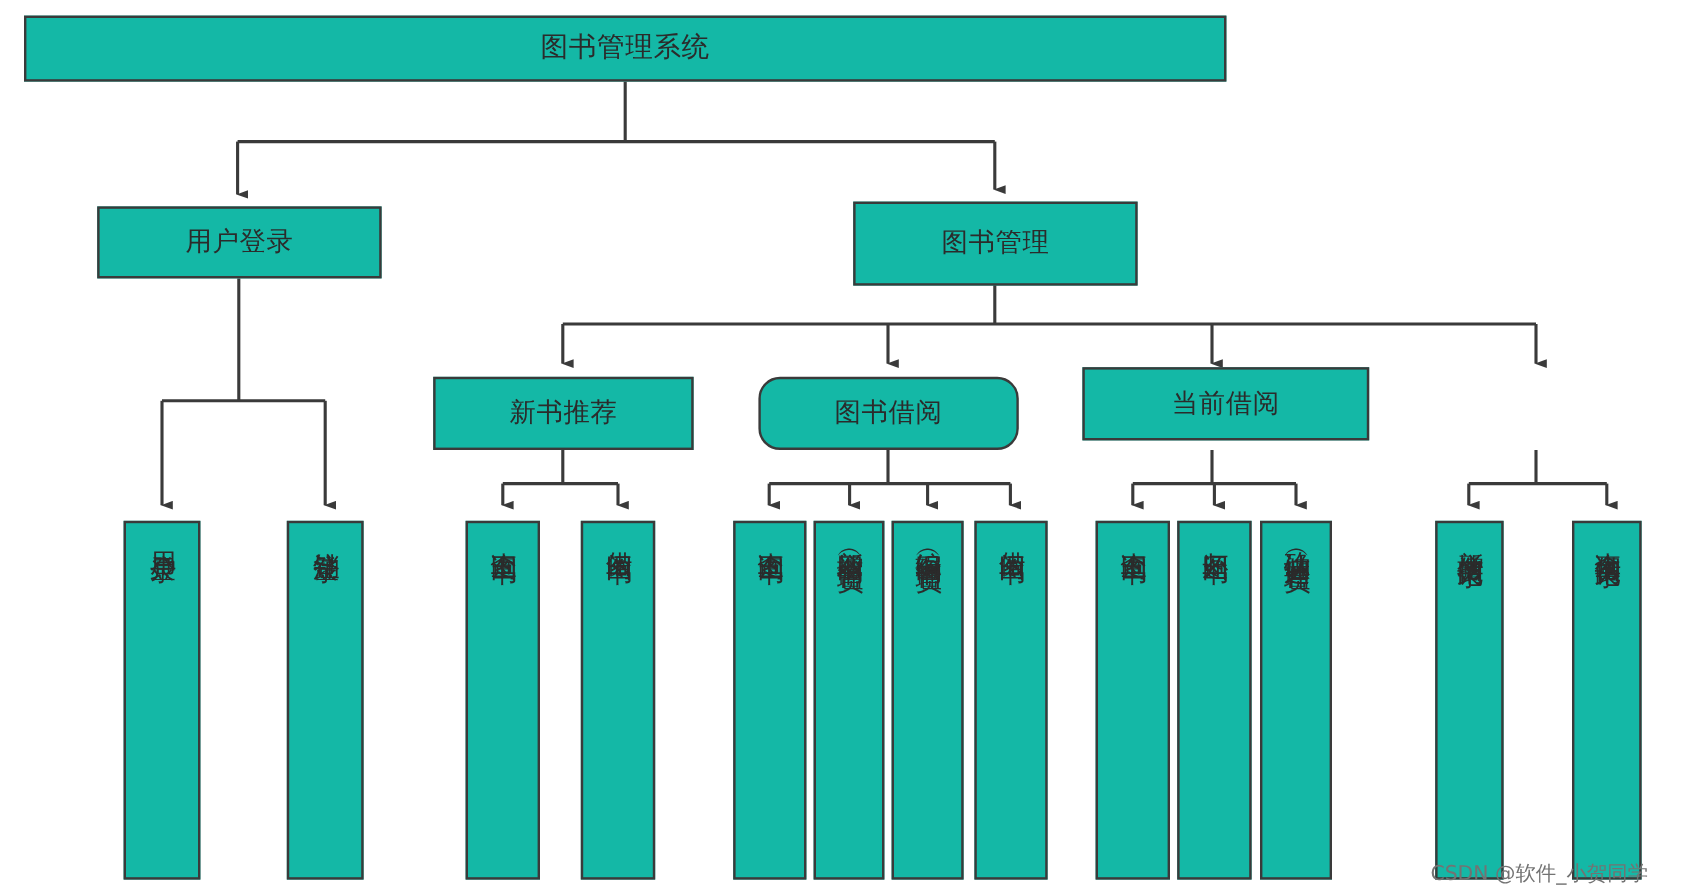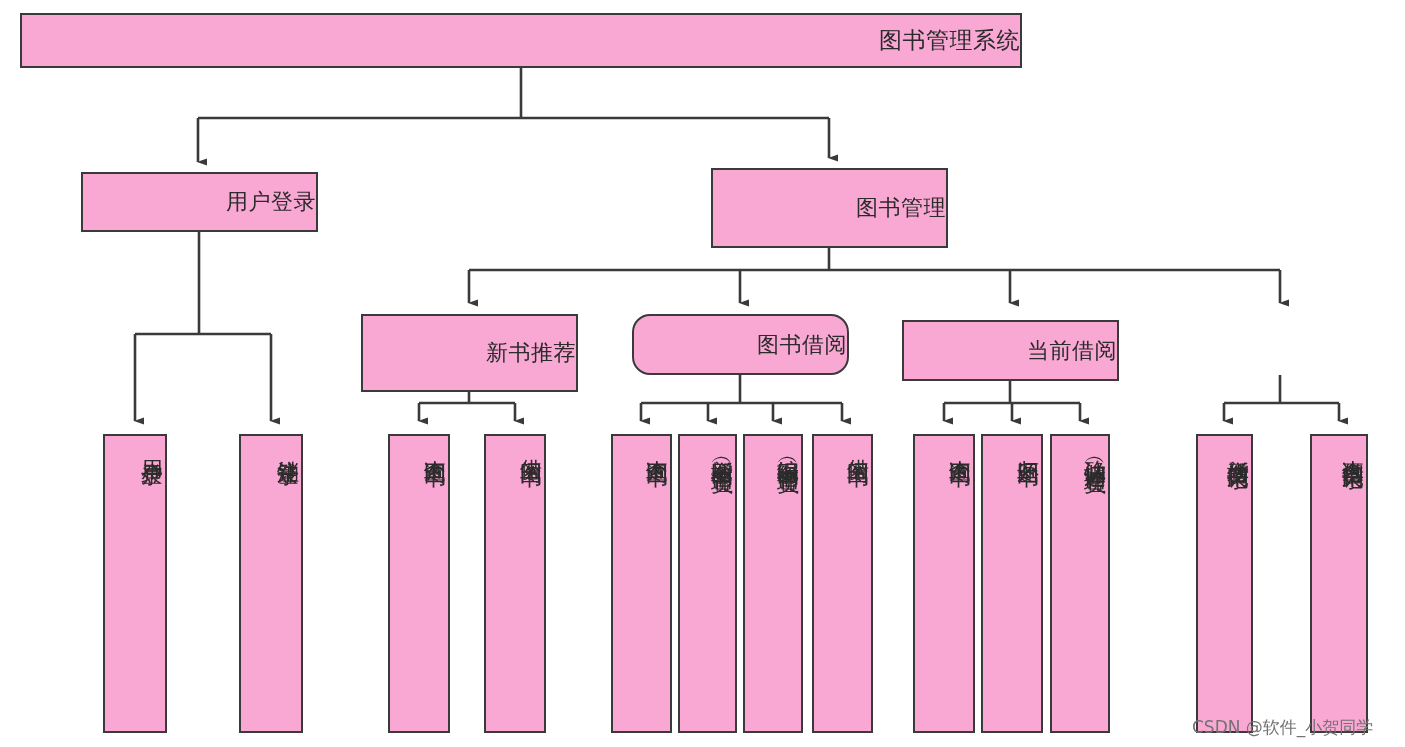--- a/index.html
+++ b/index.html
@@ -24,24 +24,24 @@
     position: absolute;
     left: 0;
     top: 0;
     width: 1405px;
     height: 747px;
   }
   .node {
     position: absolute;
     box-sizing: border-box;
     border: 2px solid #3a3a3a;
-    background: #f9a8d4;
+    background: #14b8a6;
     display: flex;
     align-items: center;
-    justify-content: flex-end;
+    justify-content: center;
     color: #2b2b2b;
     z-index: 3;
   }
   .node-label {
     font-family: "DejaVu Sans", "Liberation Sans", sans-serif;
     line-height: 1.18;
     text-align: center;
     color: #2b2b2b;
     letter-spacing: 0.5px;
   }
@@ -142,33 +142,33 @@
   </svg>
 
   <div class="node horizontal root" style="left:20px; top:13px; width:1002px; height:55px;">
     <span class="node-label">图书管理系统</span>
   </div>
 
   <div class="node horizontal" style="left:81px; top:172px; width:237px; height:60px;">
     <span class="node-label">用户登录</span>
   </div>
 
-  <div class="node horizontal" style="left:711px; top:168px; width:237px; height:80px;">
+  <div class="node horizontal" style="left:711px; top:168px; width:237px; height:70px;">
     <span class="node-label">图书管理</span>
   </div>
 
-  <div class="node horizontal" style="left:361px; top:314px; width:217px; height:78px;">
+  <div class="node horizontal" style="left:361px; top:314px; width:217px; height:61px;">
     <span class="node-label">新书推荐</span>
   </div>
 
   <div class="node horizontal" style="left:632px; top:314px; width:217px; height:61px;border-radius:18px;">
     <span class="node-label">图书借阅</span>
   </div>
 
-  <div class="node horizontal" style="left:902px; top:320px; width:217px; height:61px;">
+  <div class="node horizontal" style="left:902px; top:306px; width:239px; height:61px;">
     <span class="node-label">当前借阅</span>
   </div>
 
 
   <div class="node vertical" style="left:103px; top:434px; width:64px; height:299px;">
     <span class="node-label">用户登录</span>
   </div>
 
   <div class="node vertical" style="left:239px; top:434px; width:64px; height:299px;">
     <span class="node-label">注销登录</span>

